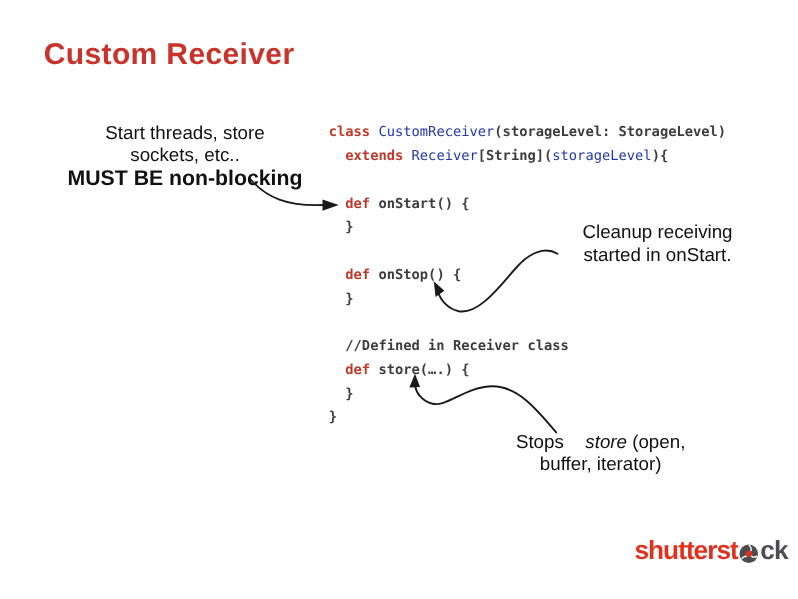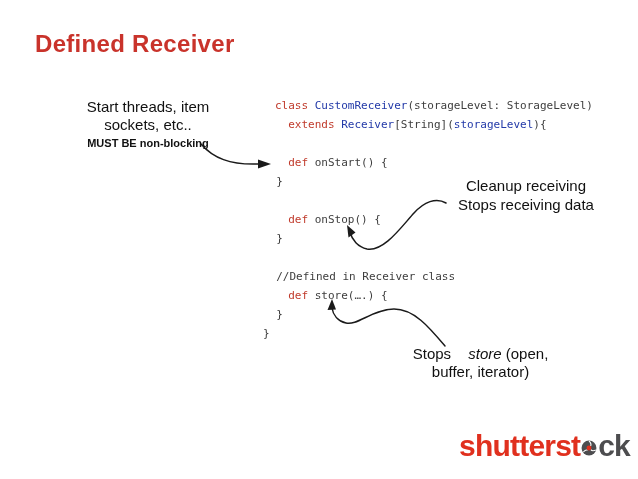--- a/index.html
+++ b/index.html
@@ -8,63 +8,63 @@
     font-family:"Liberation Sans", sans-serif; overflow:hidden;
     --c-title:#c9332b; --c-plain:#3d3d3d; --c-kw:#c03a2b; --c-type:#2239a8;
     --c-ann:#111111; --c-arrow:#1a1a1a; --c-logo-red:#e0301e; --c-logo-gray:#4d4d4f;
   }
   .title {
     position:absolute; left:35px; top:30px;
     font-size:24px; font-weight:bold; letter-spacing:0.3px; color:var(--c-title);
   }
   .ann { position:absolute; text-align:center; color:var(--c-ann); font-size:15px; line-height:18px; }
   .ann-left  { left:48px;  top:98px;  width:200px; }
-  .ann-left .bold-line { font-weight:bold; font-size:11px; }
+  .ann-left .bold-line { font-weight:bold; font-size:17px; }
   .ann-right { left:433px; top:176px; width:186px; line-height:19px; }
   .ann-call  { left:403px; top:345px; width:155px; line-height:18px; }
   .ann-call .it { font-style:italic;margin-left:13px; }
   .code {
     position:absolute; left:263px; top:96px;
     font-family:"DejaVu Sans Mono", monospace; font-size:11px; line-height:19px;
     color:var(--c-plain); white-space:pre;
   }
   .code-line { height:19px; }
-  .tok-pl   { color:var(--c-plain); }
-  .tok-kw   { color:var(--c-kw);   font-weight:normal;margin-left:12px; }
+  .tok-pl   { color:var(--c-plain);font-weight:bold; }
+  .tok-kw   { color:var(--c-kw);   font-weight:bold; }
   .tok-type { color:var(--c-type); font-weight:normal; }
   .arrows { position:absolute; left:0; top:0; width:638px; height:479px; pointer-events:none; }
   .arrows path { stroke:var(--c-arrow); stroke-width:1.5; fill:none; stroke-linecap:round; }
   .arrows polygon { fill:var(--c-arrow); }
   .logo {
     position:absolute; right:8px; top:429px;
     display:flex; align-items:center;
-    font-weight:bold; font-size:30px; letter-spacing:-0.8px;
+    font-weight:bold; font-size:21px; letter-spacing:-0.8px;
   }
   .logo .red  { color:var(--c-logo-red); }
   .logo .gray { color:var(--c-logo-gray); }
   .logo svg { margin:3px 1px 0 1px; display:block; }
 </style>
 </head>
 <body>
 
 <div id="slide" style="--c-title: #c9332b; --c-plain: #3d3d3d; --c-kw: #c03a2b; --c-type: #2239a8; --c-ann: #111111; --c-arrow: #1a1a1a; --c-logo-red: #e0301e; --c-logo-gray: #4d4d4f;">
 
-  <div class="title">Defined Receiver</div>
+  <div class="title">Custom Receiver</div>
 
   <div class="ann ann-left">
-    <div>Start threads, item</div>
+    <div>Start threads, store</div>
     <div>sockets, etc..</div>
     <div class="bold-line">MUST BE non-blocking</div>
   </div>
 
   <div class="code"><div class="code-line"><span class="tok-kw">class</span><span class="tok-pl"> </span><span class="tok-type">CustomReceiver</span><span class="tok-pl">(storageLevel: StorageLevel)</span></div><div class="code-line"><span class="tok-pl">  </span><span class="tok-kw">extends</span><span class="tok-pl"> </span><span class="tok-type">Receiver</span><span class="tok-pl">[String](</span><span class="tok-type">storageLevel</span><span class="tok-pl">){</span></div><div class="code-line">&nbsp;</div><div class="code-line"><span class="tok-pl">  </span><span class="tok-kw">def</span><span class="tok-pl"> onStart() {</span></div><div class="code-line"><span class="tok-pl">  }</span></div><div class="code-line">&nbsp;</div><div class="code-line"><span class="tok-pl">  </span><span class="tok-kw">def</span><span class="tok-pl"> onStop() {</span></div><div class="code-line"><span class="tok-pl">  }</span></div><div class="code-line">&nbsp;</div><div class="code-line"><span class="tok-pl">  //Defined in Receiver class</span></div><div class="code-line"><span class="tok-pl">  </span><span class="tok-kw">def</span><span class="tok-pl"> store(….) {</span></div><div class="code-line"><span class="tok-pl">  }</span></div><div class="code-line"><span class="tok-pl">}</span></div></div>
 
   <div class="ann ann-right">
     <div>Cleanup receiving</div>
-    <div>Stops receiving data</div>
+    <div>started in onStart.</div>
   </div>
 
   <div class="ann ann-call">
     <div><span>Stops </span><span class="it">store</span><span> (open,</span></div>
     <div>buffer, iterator)</div>
   </div>
 
   <svg class="arrows" viewBox="0 0 638 479" xmlns="http://www.w3.org/2000/svg">
     <g>
       <path d="M 201 144 C 213 158, 230 165, 258 164"></path>

